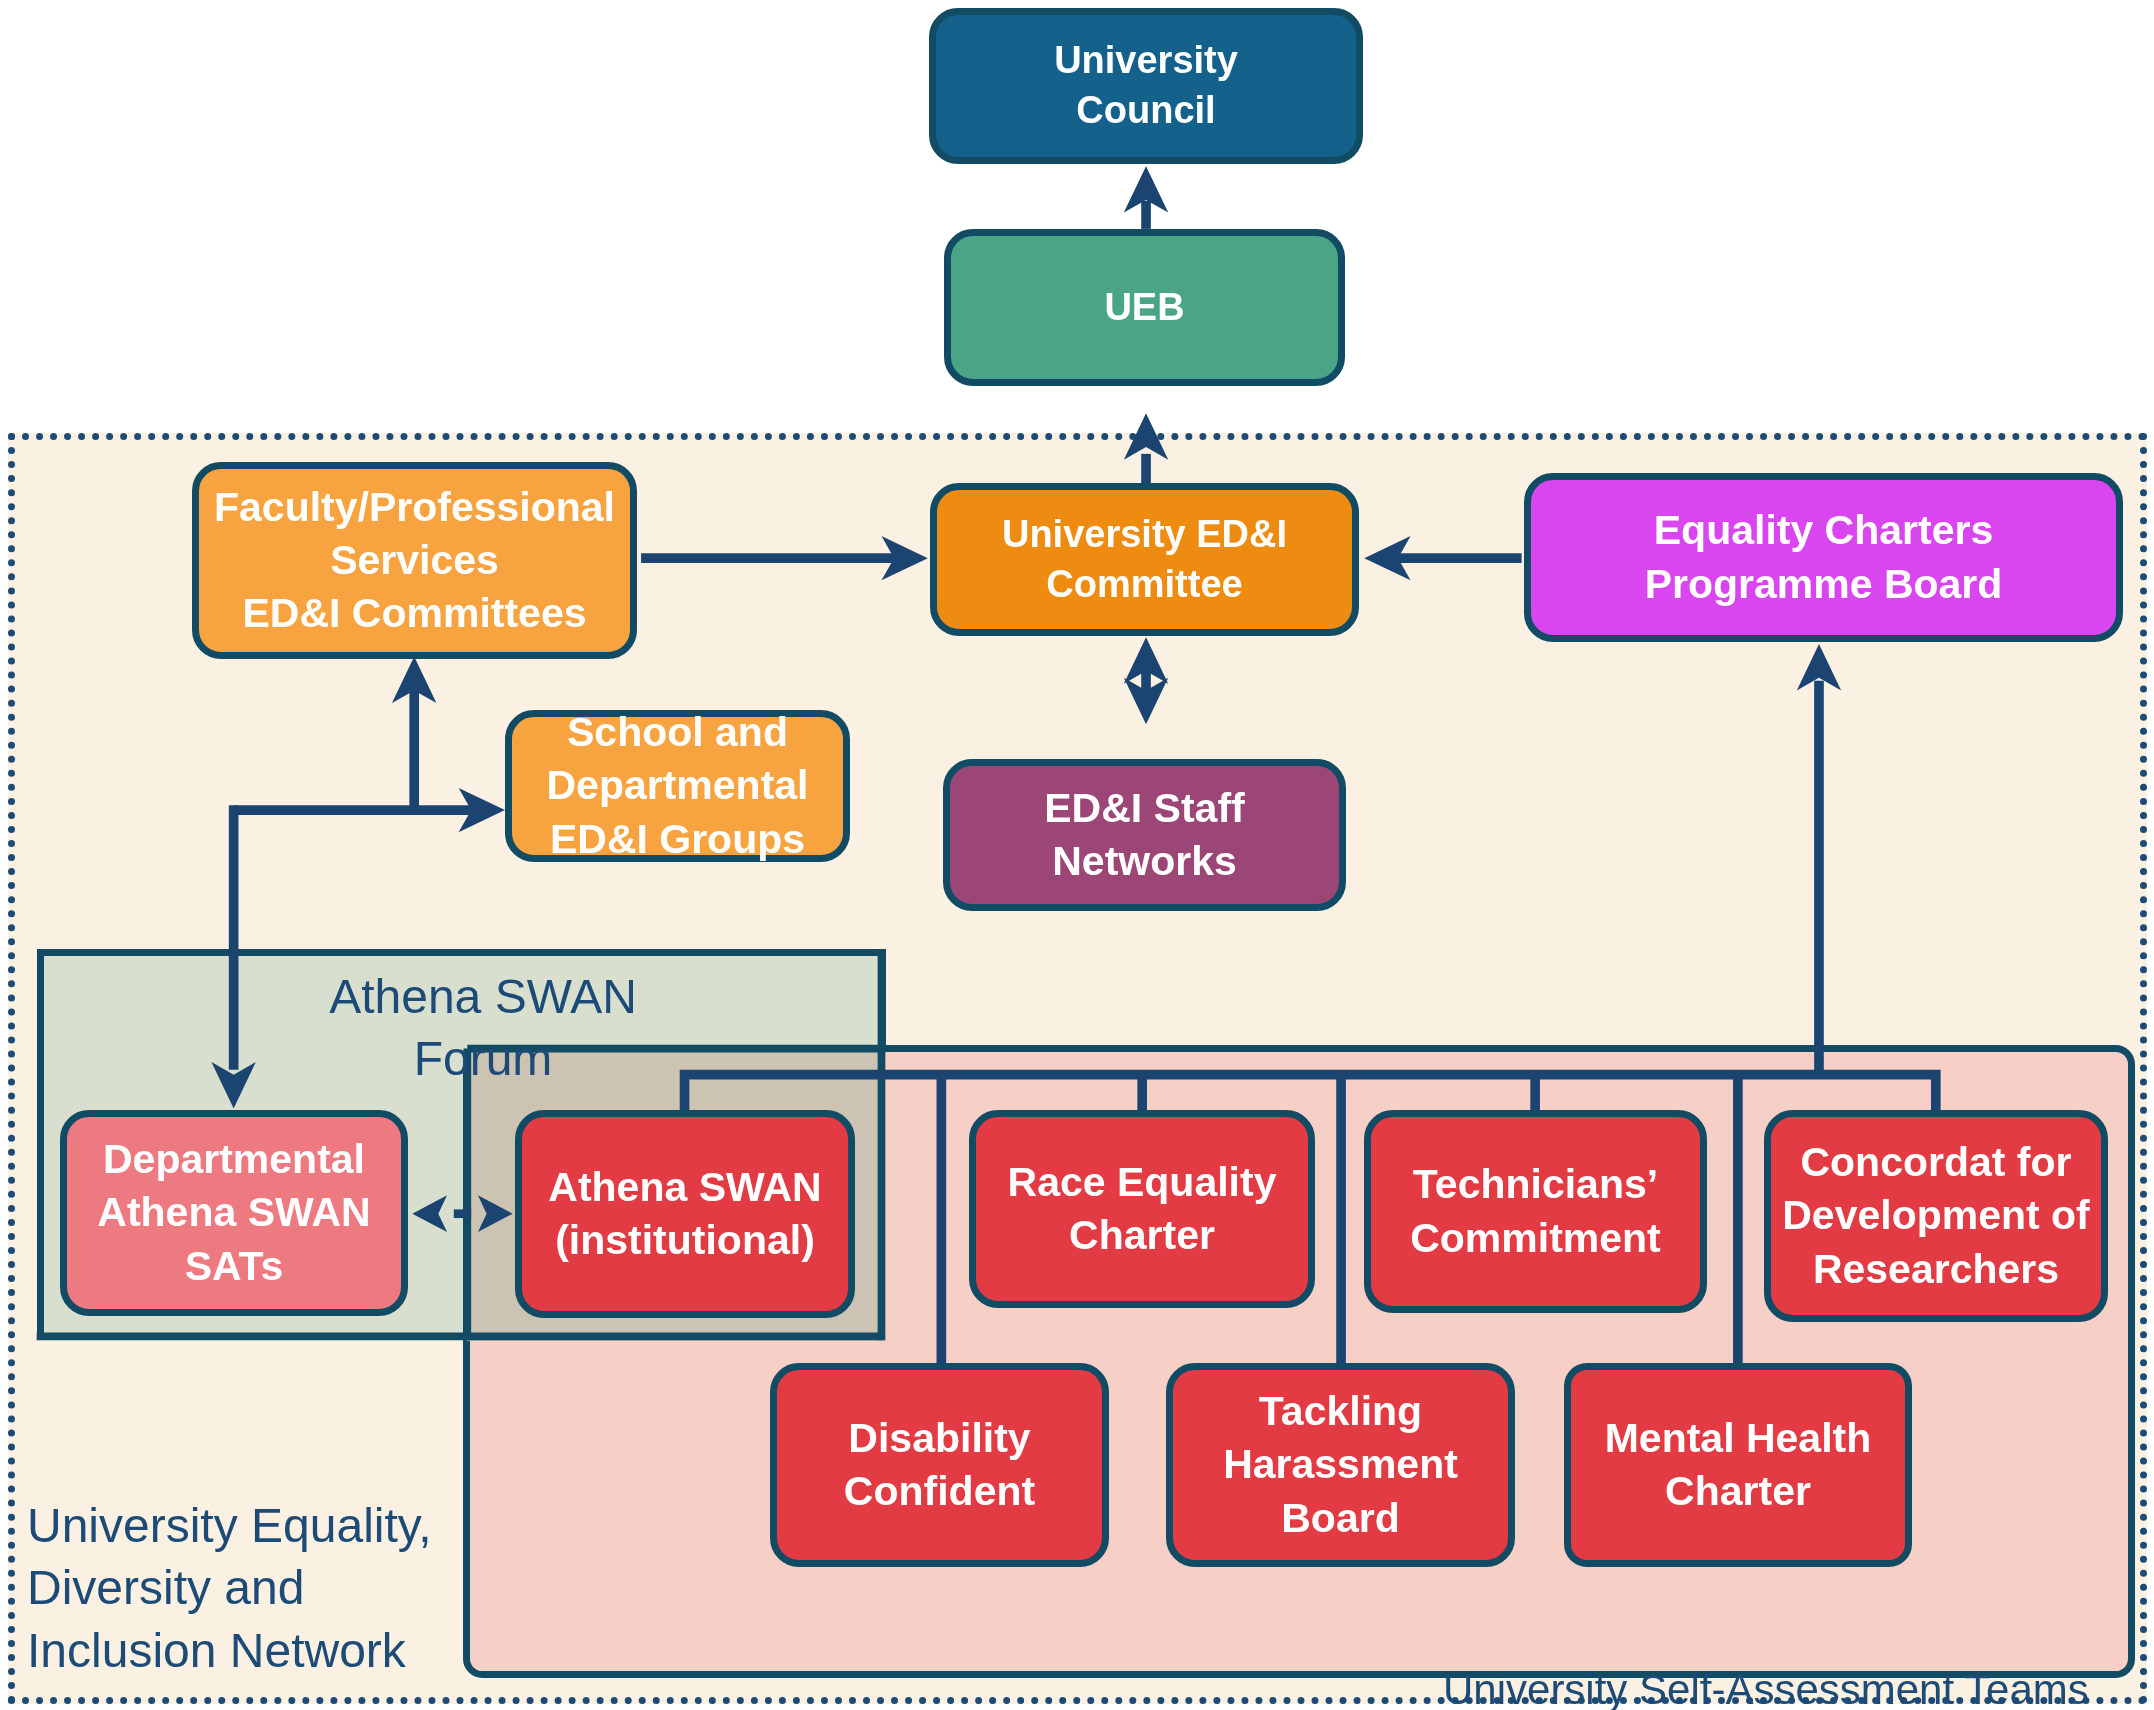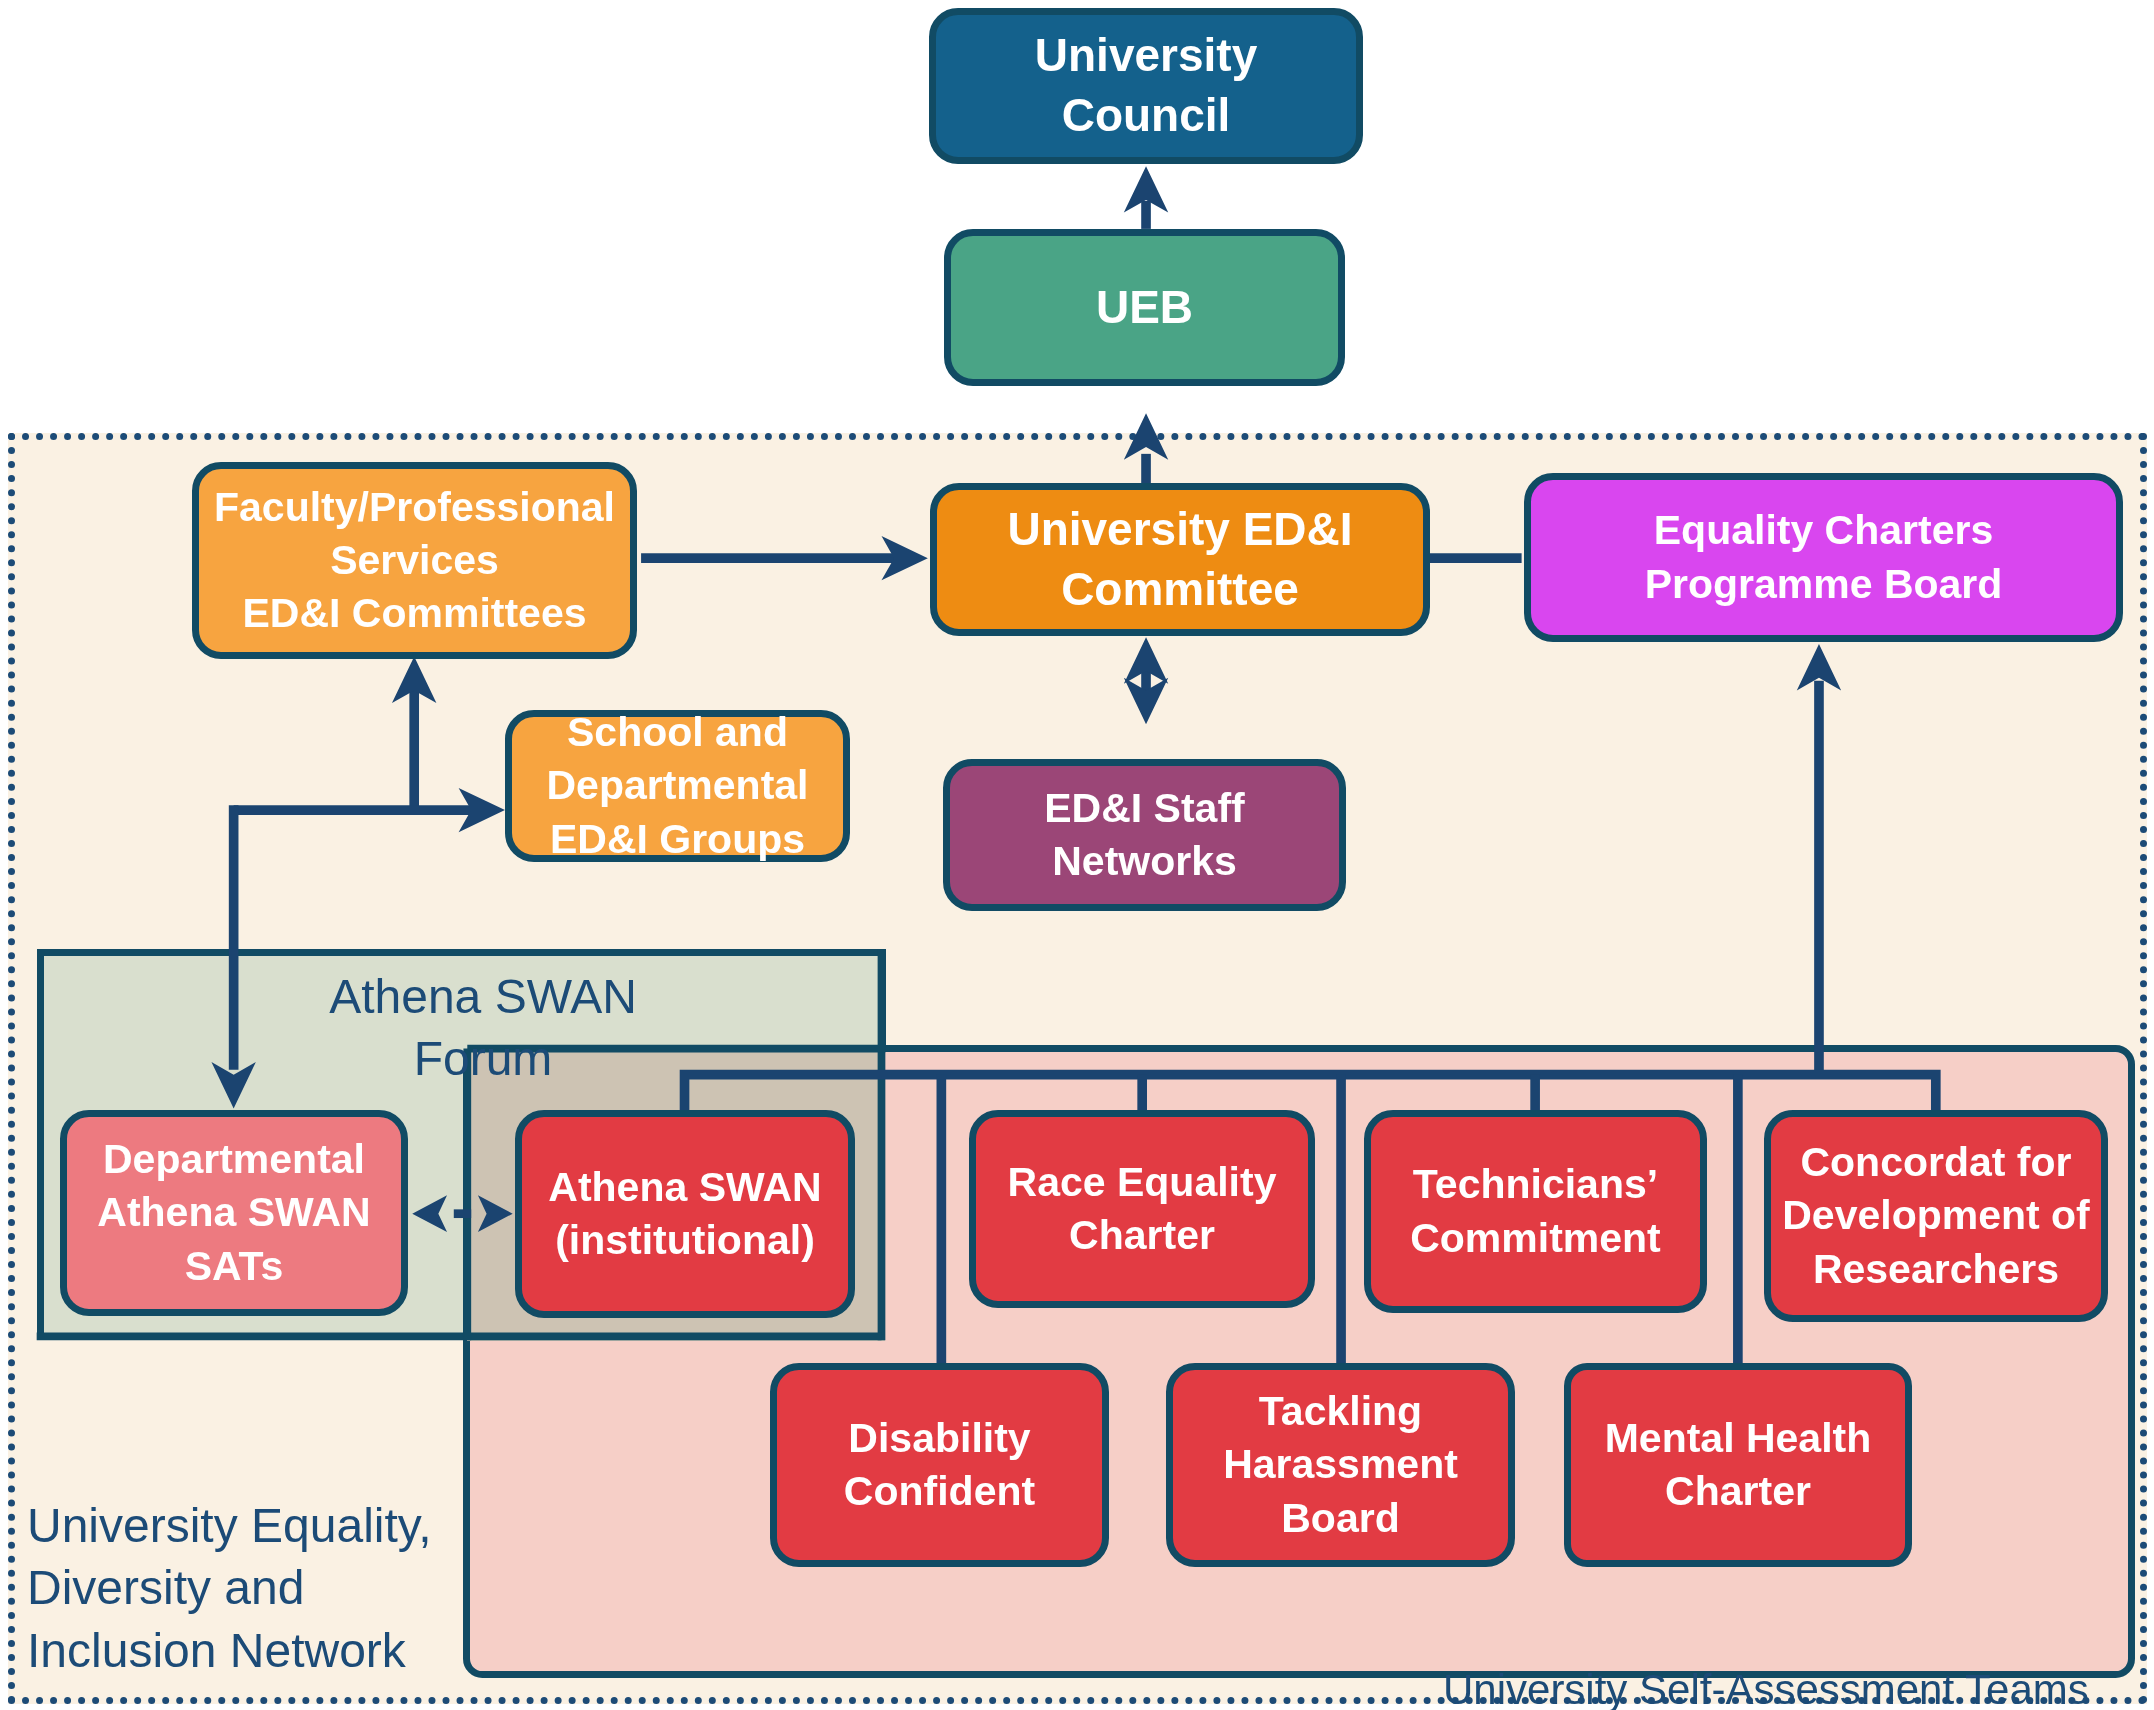--- a/index.html
+++ b/index.html
@@ -16,21 +16,21 @@
     background:#FAF1E3;
   }
   .solid-border{border:7.7px solid #114B64;}
   .node{
     position:absolute;box-sizing:border-box;
     border:7.7px solid #114B64;border-radius:29px;
     display:flex;align-items:center;justify-content:center;
     color:#ffffff;font-weight:bold;text-align:center;
     white-space:pre-line;line-height:1.3;
   }
-  .fs48{font-size:46px;}
+  .fs48{font-size:38px;}
   .fs42{font-size:41px;}
   .lbl{
     position:absolute;color:#1C4B77;white-space:pre-line;
     font-size:48px;line-height:1.3;
   }
   svg.wires{position:absolute;left:0;top:0;}
 </style>
 </head>
 <body>
 
@@ -90,21 +90,21 @@
 
   <div class="node fs48" style="left: 929px; top: 7.7px; width: 434px; height: 156px; background-color: rgb(20, 97, 140);">University
 Council</div>
 
   <div class="node fs48" style="left: 944px; top: 229px; width: 401px; height: 157px; background-color: rgb(74, 164, 134);">UEB</div>
 
   <div class="node fs42" style="left: 192px; top: 462px; width: 445px; height: 197px; background-color: rgb(247, 164, 64);">Faculty/Professional
 Services
 ED&amp;I Committees</div>
 
-  <div class="node fs48" style="left: 930px; top: 483px; width: 500px; height: 153px; background-color: rgb(238, 140, 18);">University ED&amp;I
+  <div class="node fs48" style="left: 930px; top: 483px; width: 429px; height: 153px; background-color: rgb(238, 140, 18);">University ED&amp;I
 Committee</div>
 
   <div class="node fs42" style="left: 1524px; top: 473px; width: 599px; height: 169px; background-color: #d946ef;">Equality Charters
 Programme Board</div>
 
   <div class="node fs42" style="left: 505px; top: 710px; width: 345px; height: 152px; background-color: rgb(247, 164, 64);">School and
 Departmental
 ED&amp;I Groups</div>
 
   <div class="node fs42" style="left: 943px; top: 727px; width: 403px; height: 152px; background-color: rgb(155, 70, 119); margin-top: 32px;">ED&amp;I Staff

